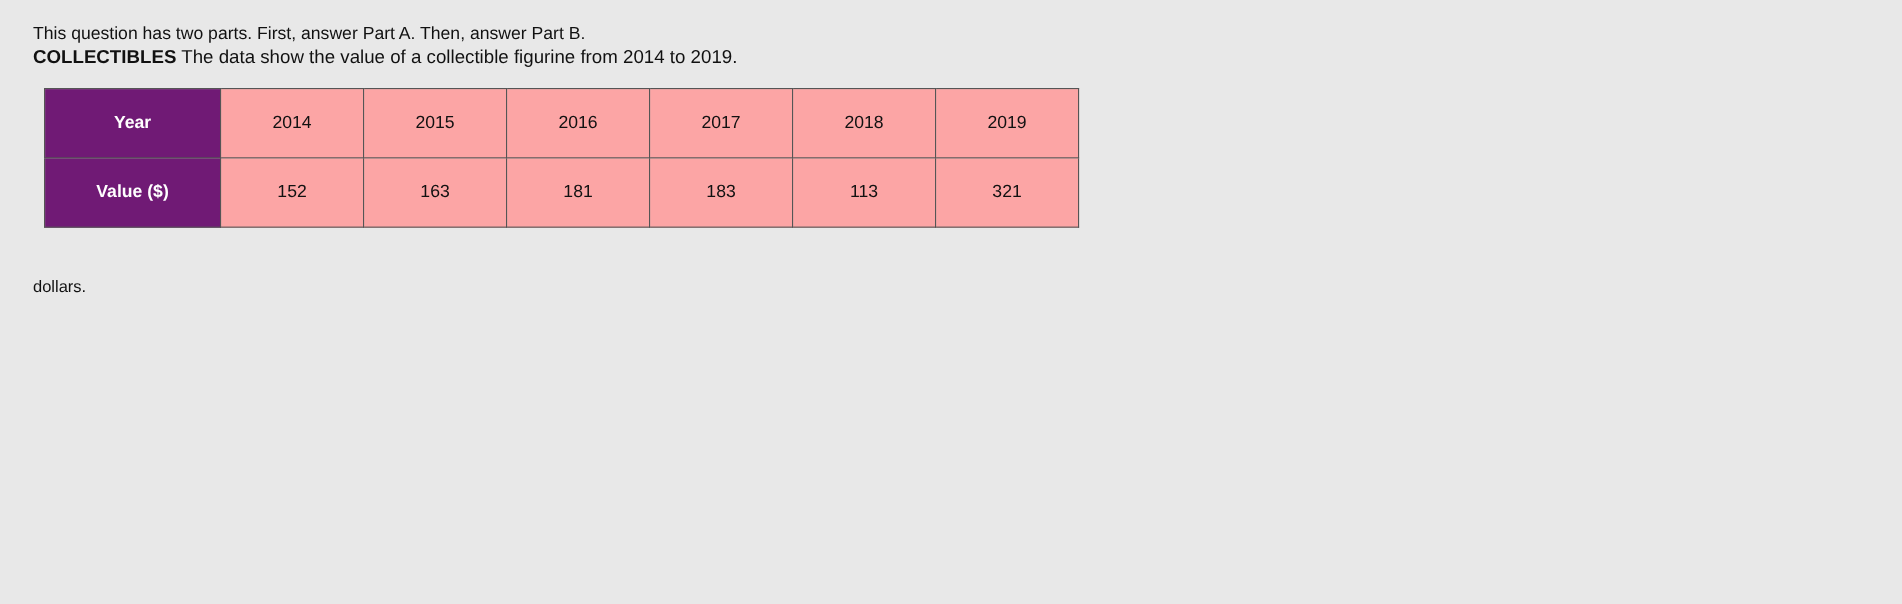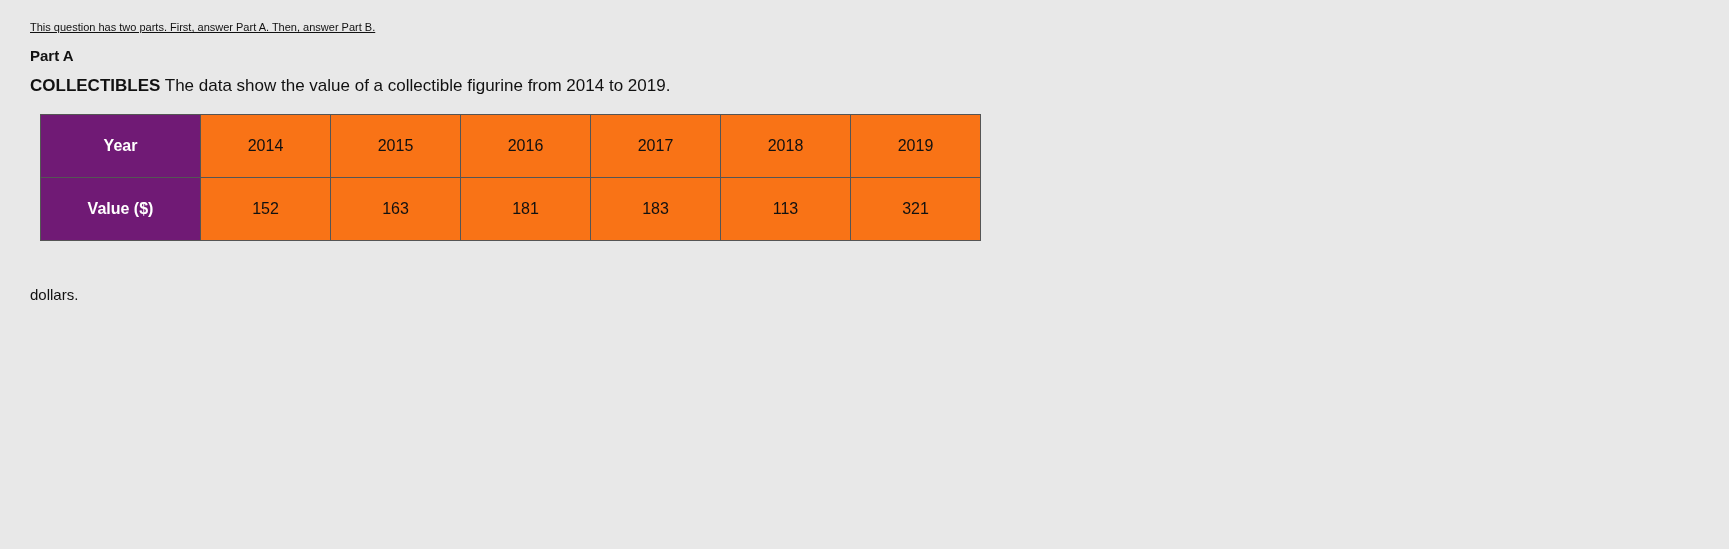--- a/index.html
+++ b/index.html
@@ -19,25 +19,24 @@
     }
 
     .page-container {
       background-color: #e8e8e8;
       width: 1729px;
       min-height: 549px;
       padding: 20px 30px 30px 30px;
     }
 
     .intro-text {
-      font-size: 11px;
+      font-size: 16px;
       color: #111;
-      margin-bottom: 12px;
+      margin-bottom: 0;
       line-height: 1.4;
-      text-decoration: underline;
     }
 
     .part-label {
       font-size: 15px;
       font-weight: bold;
       color: #111;
       margin-bottom: 12px;
     }
 
     .collectibles-line {
@@ -57,21 +56,21 @@
     }
 
     .data-table td {
       border: 1.5px solid #555;
       width: 130px;
       height: 63px;
       text-align: center;
       vertical-align: middle;
       font-size: 16px;
       color: #111;
-      background-color: #f97316;
+      background-color: #fca5a5;
     }
 
     .data-table td.header-cell {
       background-color: #701a75;
       color: #ffffff;
       font-weight: bold;
       font-size: 16px;
       width: 160px;
     }
 
@@ -81,21 +80,20 @@
       line-height: 1.5;
       max-width: 1600px;
     }
   </style>
 </head>
 <body>
 
 <div class="page-container">
 
   <div class="intro-text">This question has two parts. First, answer Part A. Then, answer Part B.</div>
-  <div class="part-label">Part A</div>
 
   <div class="collectibles-line">
     <span class="bold-label">COLLECTIBLES</span>
     <span> </span><span>The data show the value of a collectible figurine from 2014 to 2019.</span>
   </div>
 
   <table class="data-table">
     <tbody>
       <tr>
         <td class="header-cell">Year</td>

